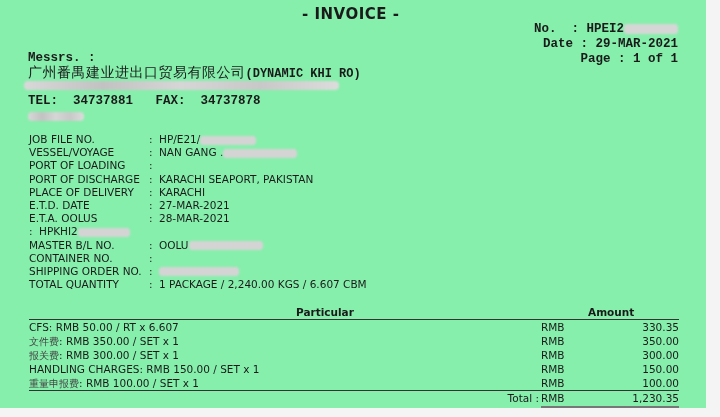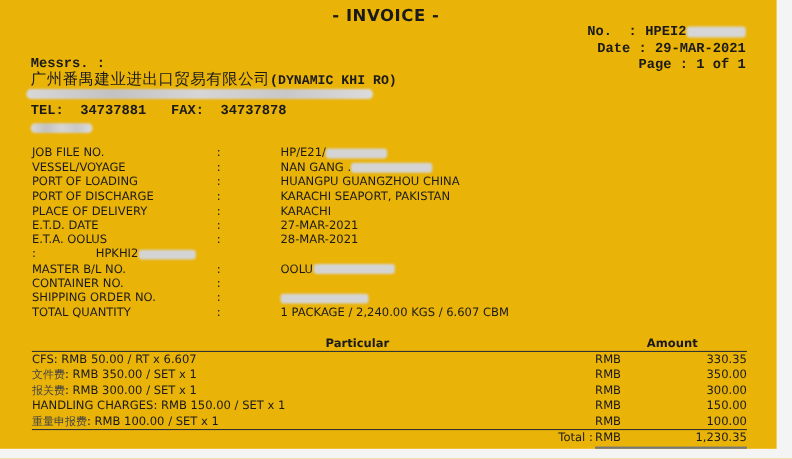--- a/index.html
+++ b/index.html
@@ -5,21 +5,21 @@
   html, body { margin: 0; padding: 0; }
   body {
     width: 720px; height: 417px; overflow: hidden;
     background: #f4f4f4;
     position: relative;
     color: #1a1a1a;
   }
   .page {
     position: absolute; left: 0; top: 0;
     width: 706px; height: 408px;
-    background: #eab308;
+    background: #86efac;
   }
   .mono { font-family: "Liberation Mono", "DejaVu Sans Mono", monospace; font-weight: bold; }
   .sans { font-family: "DejaVu Sans", "Liberation Sans", sans-serif; }
 
   .title {
     position: absolute; left: 302px; top: 5px;
     font-family: "DejaVu Sans", sans-serif; font-weight: bold;
     font-size: 15px; letter-spacing: 0.5px;
   }
   .meta {
@@ -43,21 +43,21 @@
 
   .telfax {
     position: absolute; left: 28px; top: 94px;
     font-size: 12.5px; white-space: pre;
   }
 
   .details {
     position: absolute; left: 29px; top: 133px;
     font-size: 10.5px; line-height: 13.2px;
   }
-  .details .drow { display: flex; white-space: nowrap; height: 13.2px; gap: 48px; }
+  .details .drow { display: flex; white-space: nowrap; height: 13.2px; }
   .details .dlabel { width: 120px; }
   .details .dsep { width: 10px; }
   .details .dval { position: relative; }
   .details .dval .redact {
     display: inline-block; vertical-align: middle;
     height: 9px; background: #d4d4d4; border-radius: 3px; filter: blur(1px);
   }
 
   .table {
     position: absolute; left: 29px; top: 306px; width: 650px;
@@ -106,21 +106,20 @@
         <span class="dval"><span>HP/E21/</span><span class="redact" style="width:56px"></span></span>
       </div>
       <div class="drow">
         <span class="dlabel">VESSEL/VOYAGE</span>
         <span class="dsep">:</span>
         <span class="dval"><span>NAN GANG .</span><span class="redact" style="width:74px"></span></span>
       </div>
       <div class="drow">
         <span class="dlabel">PORT OF LOADING</span>
         <span class="dsep">:</span>
-        <span class="dval"><span>HUANGPU GUANGZHOU CHINA</span></span>
       </div>
       <div class="drow">
         <span class="dlabel">PORT OF DISCHARGE</span>
         <span class="dsep">:</span>
         <span class="dval"><span>KARACHI SEAPORT,  PAKISTAN</span></span>
       </div>
       <div class="drow">
         <span class="dlabel">PLACE OF DELIVERY</span>
         <span class="dsep">:</span>
         <span class="dval"><span>KARACHI</span></span>

